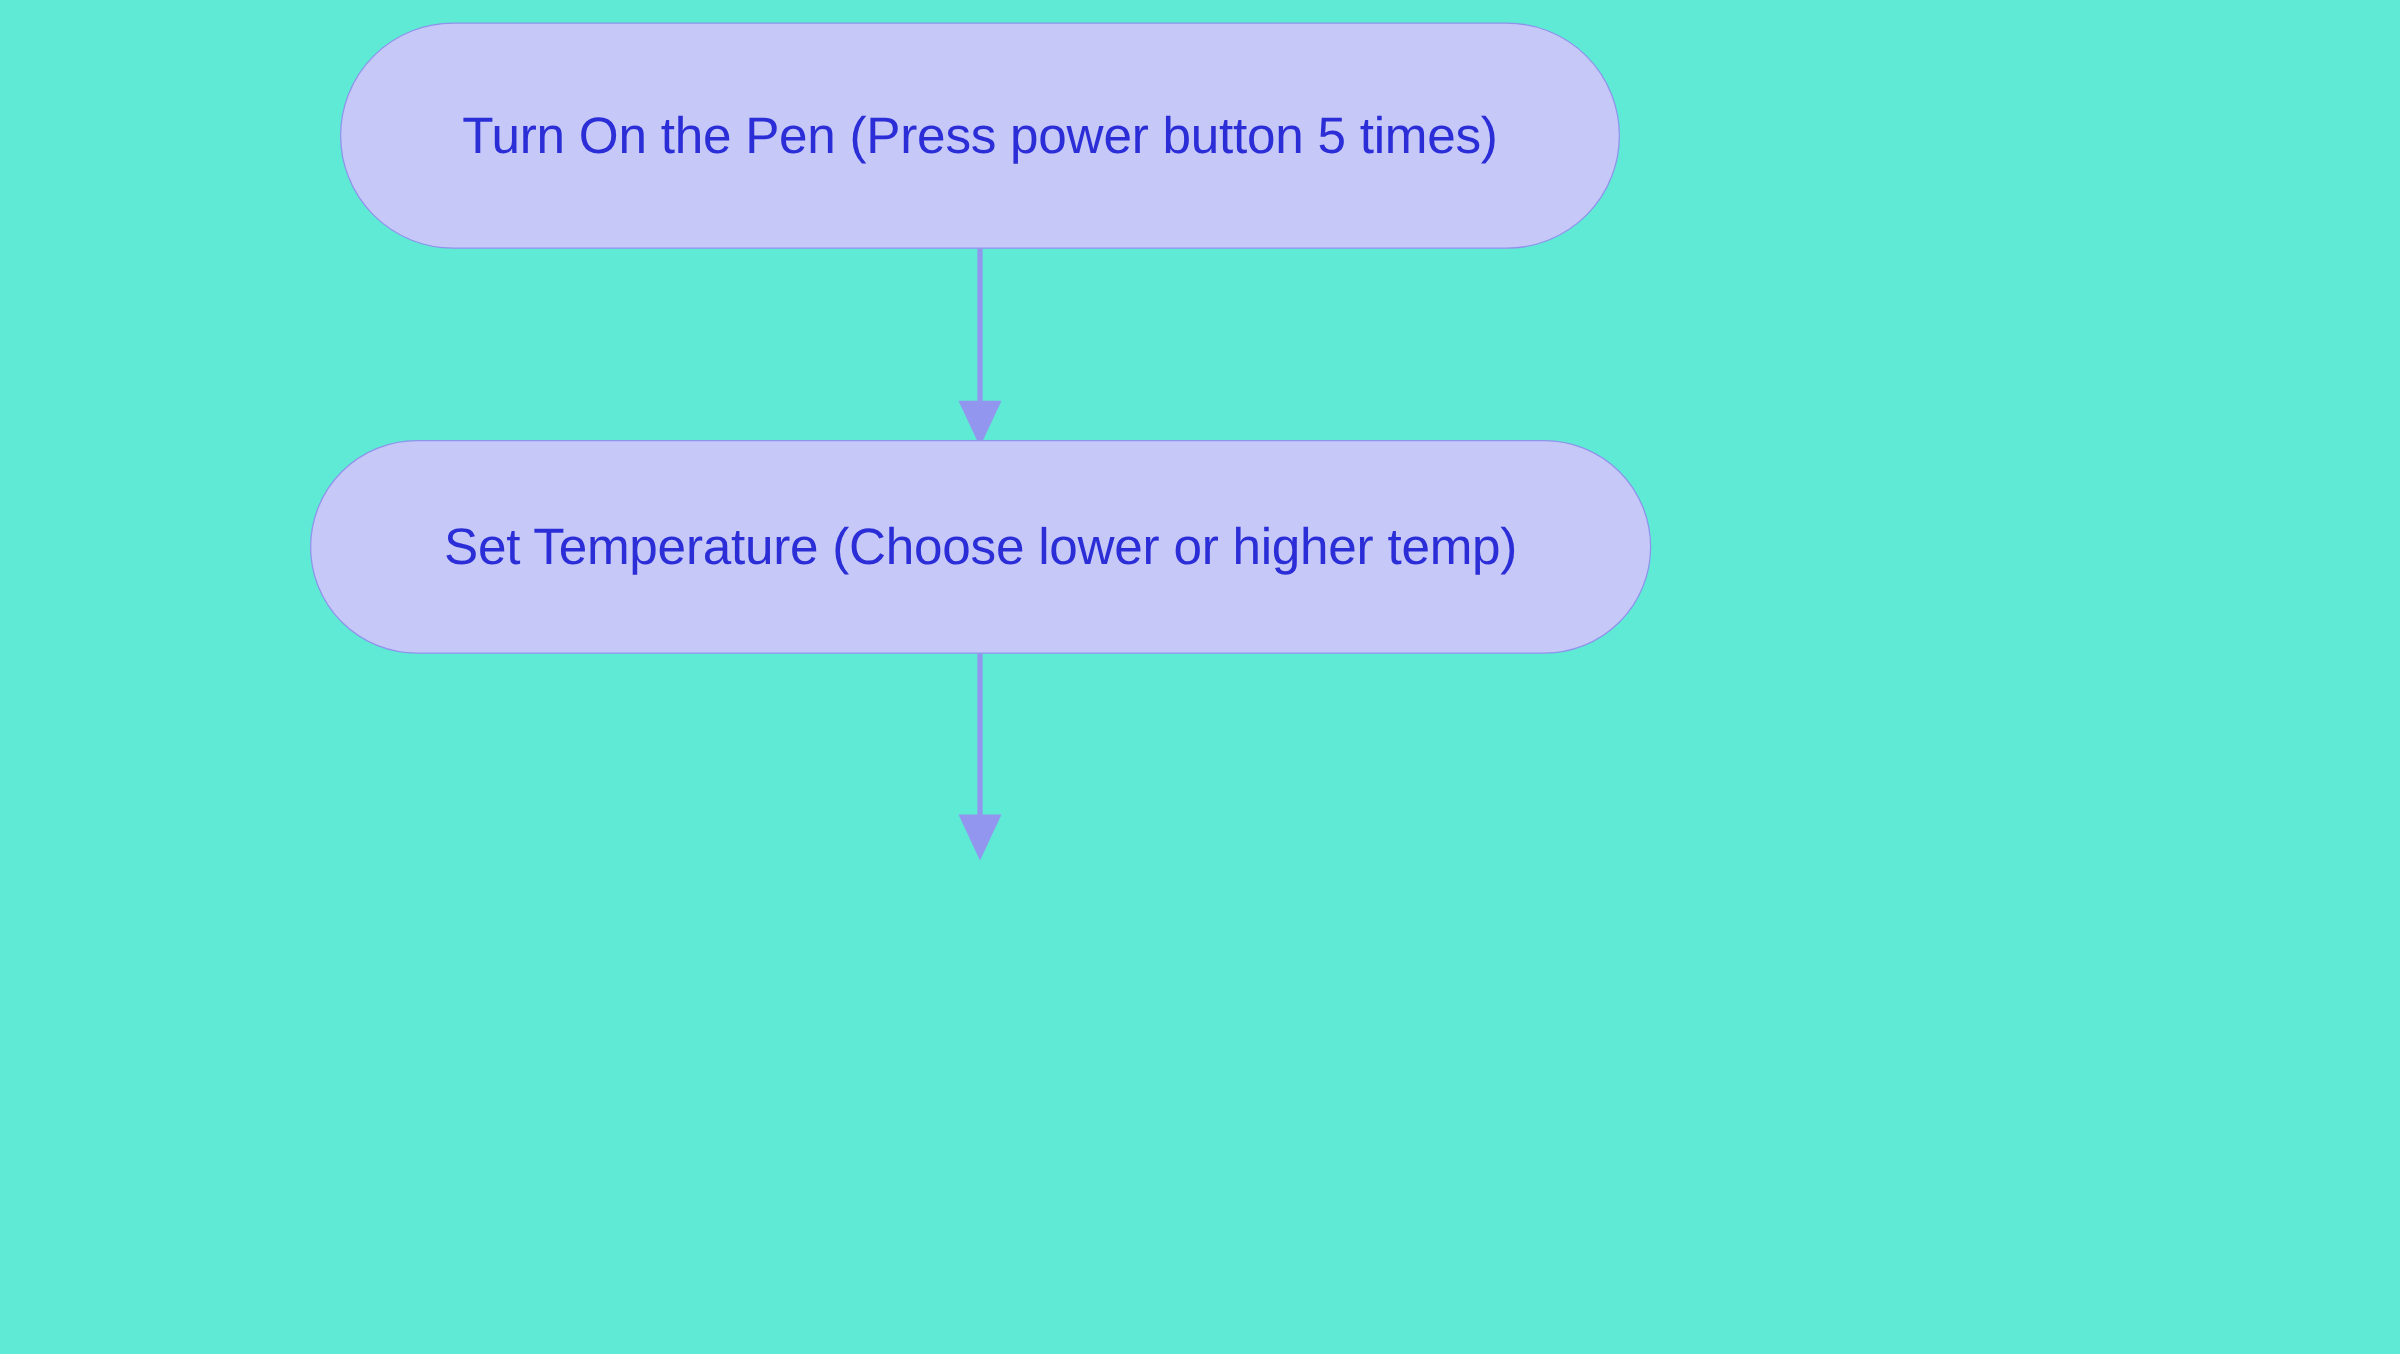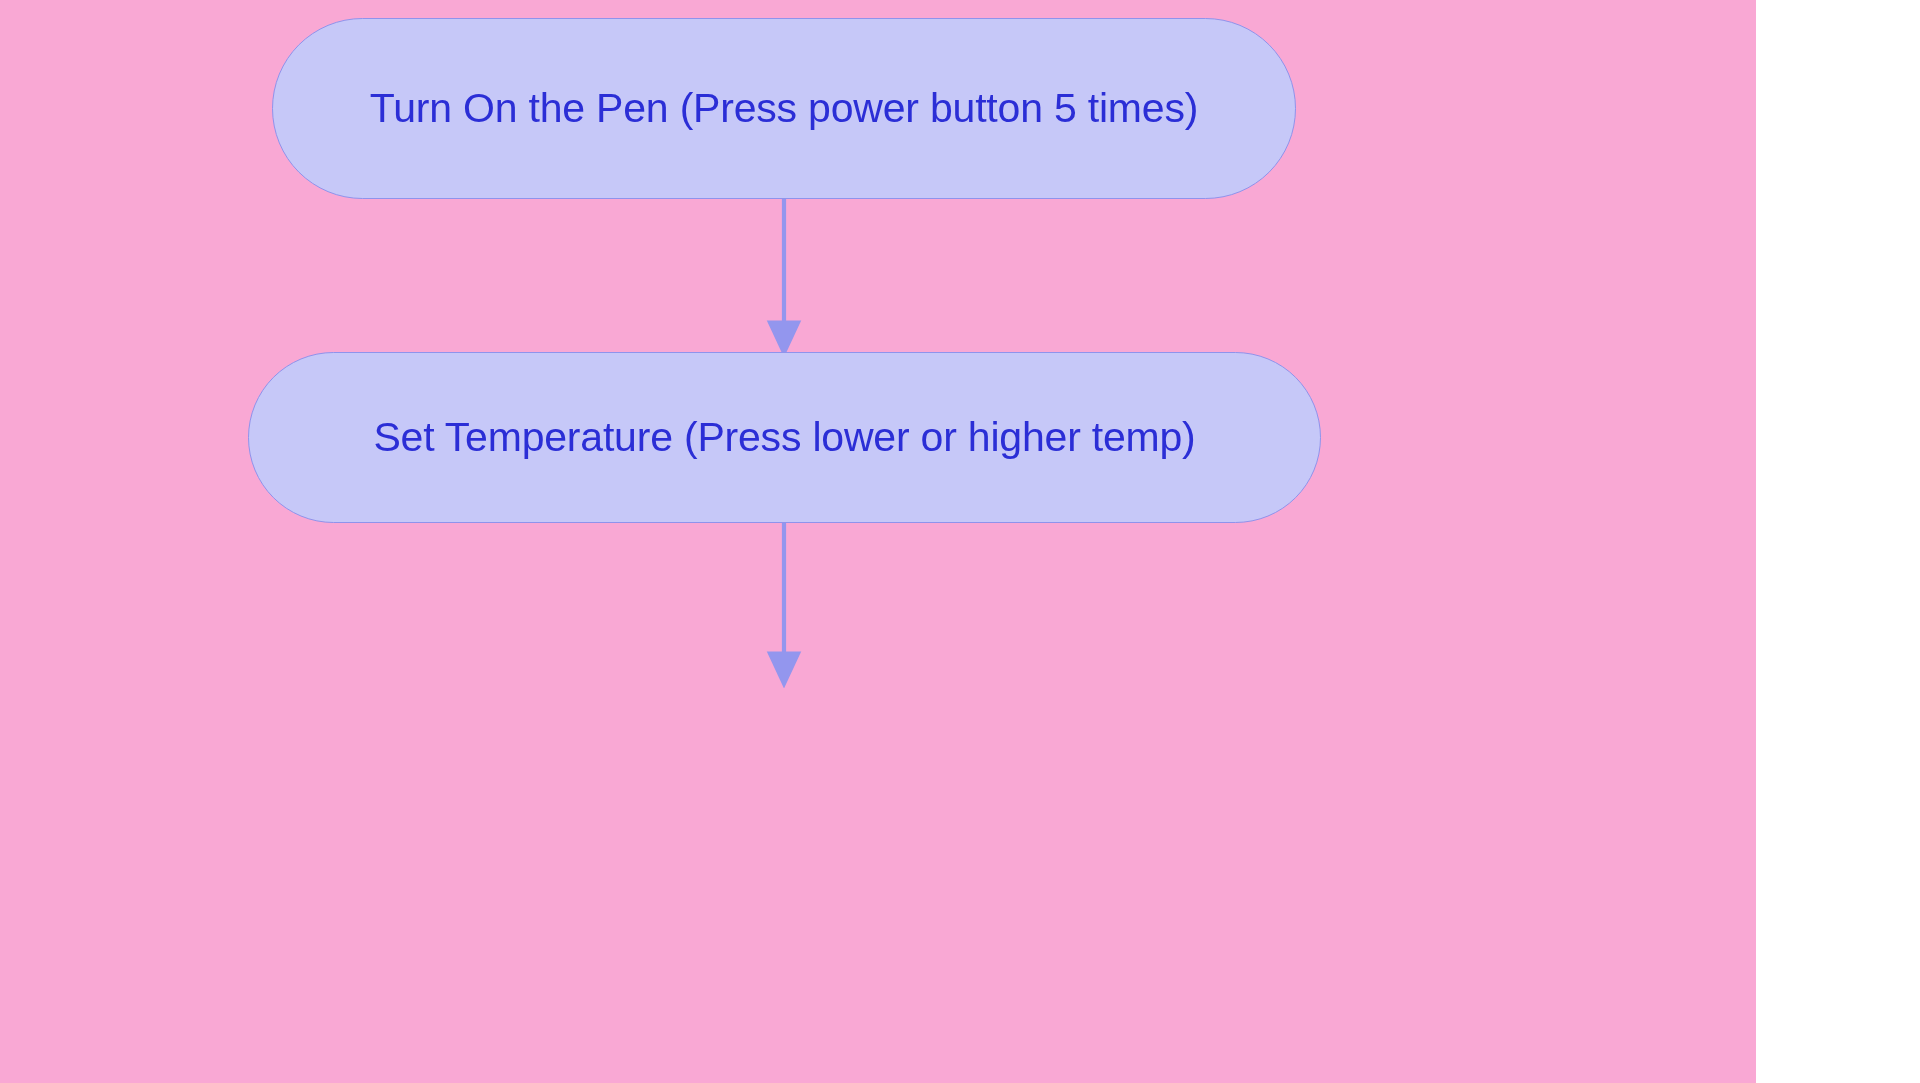--- a/index.html
+++ b/index.html
@@ -8,23 +8,23 @@
     background: #ffffff;
   }
   body {
     width: 1920px;
     height: 1083px;
     overflow: hidden;
     font-family: "Liberation Sans", sans-serif;
   }
   #flowchart-root {
     position: relative;
-    width: 1756px;
+    width: 1920px;
     height: 1083px;
-    background: #f9a8d4;
+    background: #5eead4;
   }
   .edge-layer {
     position: absolute;
     left: 0;
     top: 0;
     width: 1920px;
     height: 1083px;
     pointer-events: none;
   }
   .node {
@@ -66,17 +66,17 @@
     <line x1="784" y1="199" x2="784" y2="339" stroke="#9396ee" stroke-width="4.2" marker-end="url(#arrowhead)"></line>
 
     <line x1="784" y1="523" x2="784" y2="670" stroke="#9396ee" stroke-width="4.2" marker-end="url(#arrowhead)"></line>
   </svg>
 
   <div class="node" id="node-start">
     <span class="node-label">Turn On the Pen (Press power button 5 times)</span>
   </div>
 
   <div class="node" id="node-temp">
-    <span class="node-label">Set Temperature (Press lower or higher temp)</span>
+    <span class="node-label">Set Temperature (Choose lower or higher temp)</span>
   </div>
 
 
 </div>
 
 </body></html>

